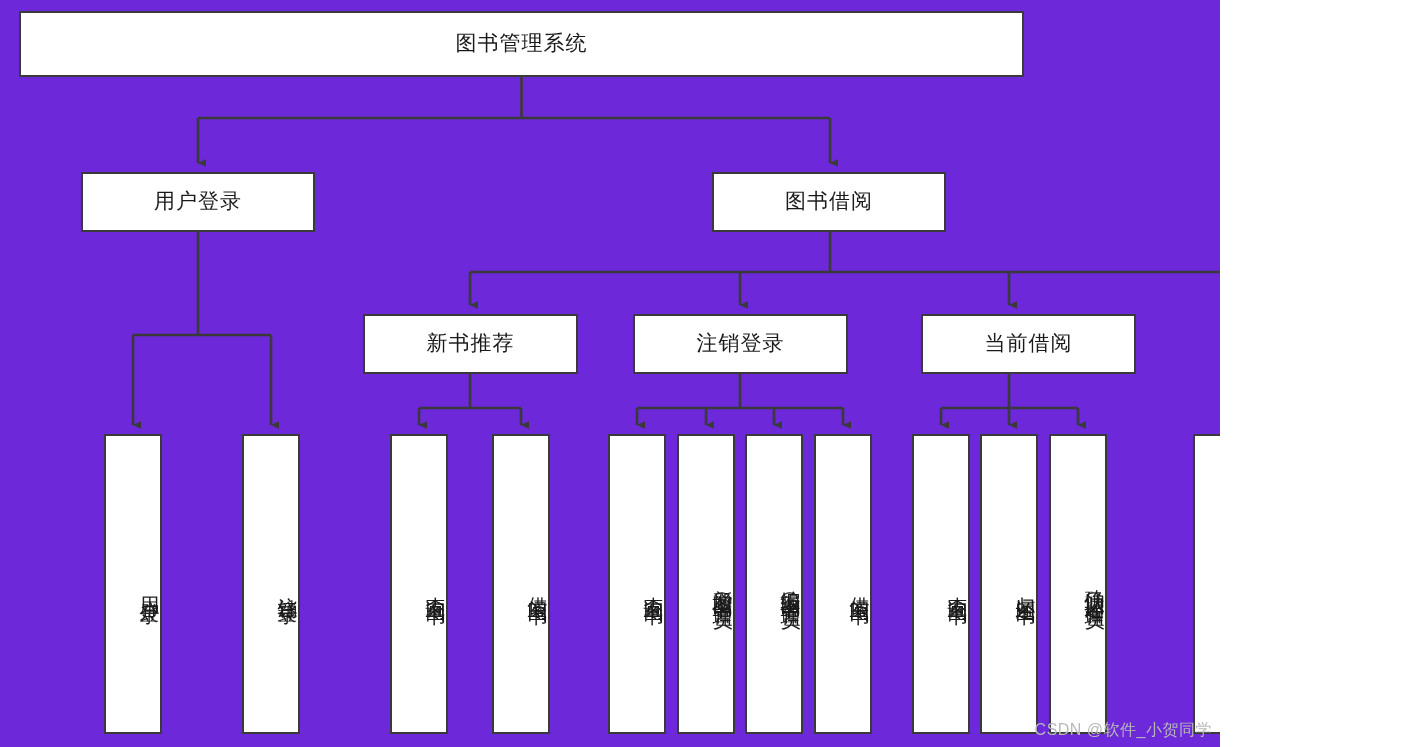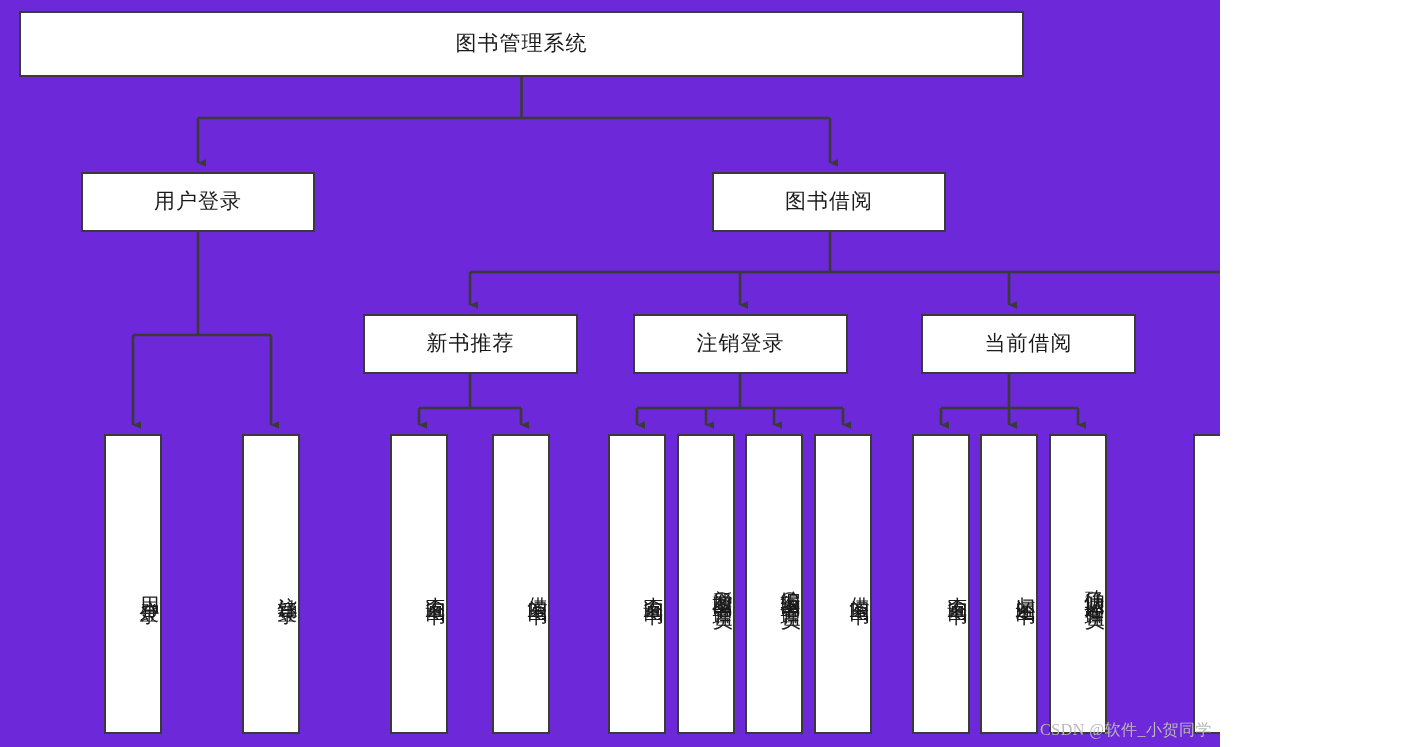--- a/index.html
+++ b/index.html
@@ -64,21 +64,21 @@
   }
   #watermark {
     position: absolute;
     right: 8px;
     bottom: 6px;
     font-size: 16px;
     color: #b9b9b9;
     letter-spacing: 0.5px;
     white-space: nowrap;
     pointer-events: none;
-    font-family: Liberation Serif, serif;
+    font-family: Liberation Sans, sans-serif;
     margin-left: 14px;
   }
 </style>
 </head>
 <body>
 
 <div id="diagram-root">
 
   <svg id="tree-svg" viewBox="0 0 1405 747" xmlns="http://www.w3.org/2000/svg">
     <defs>

